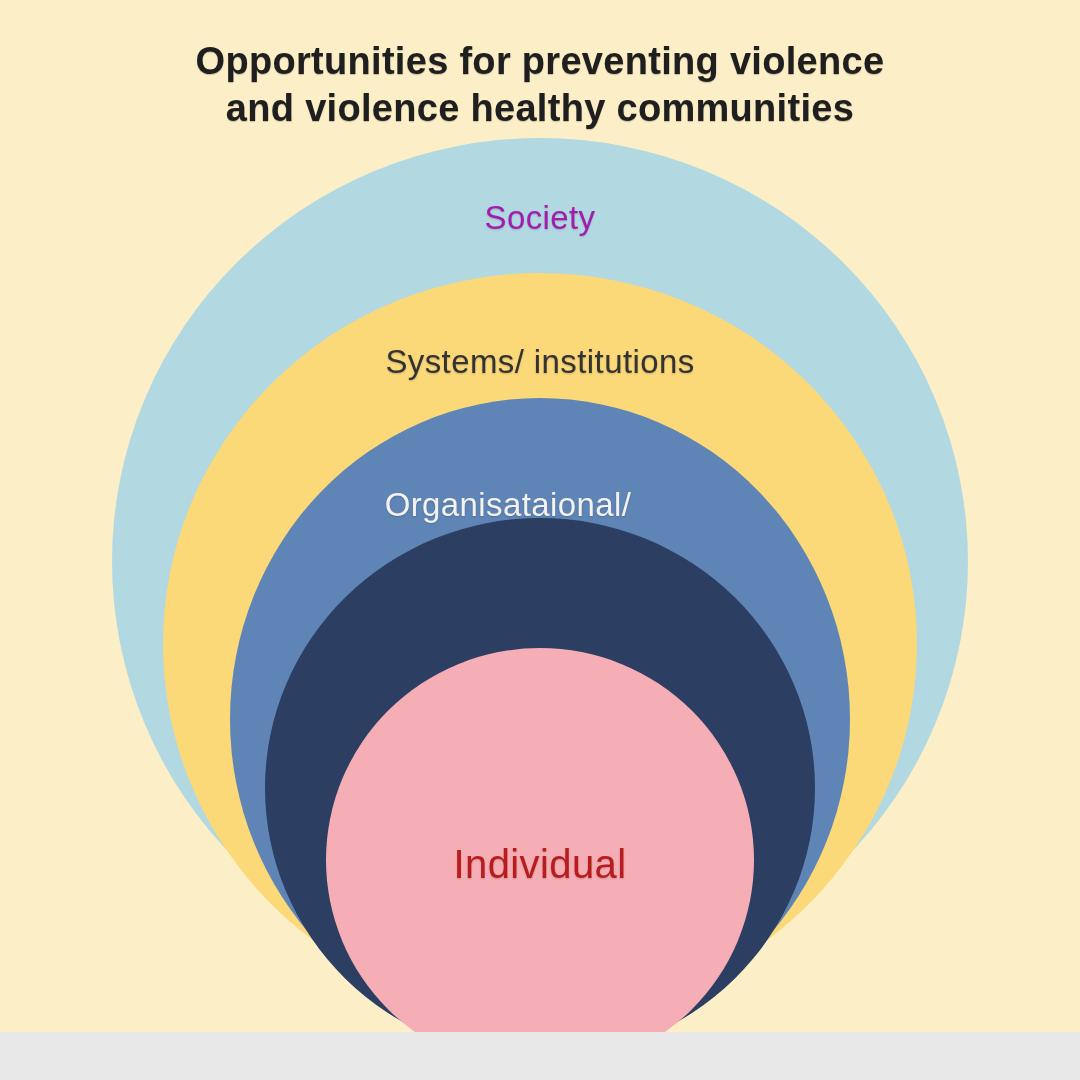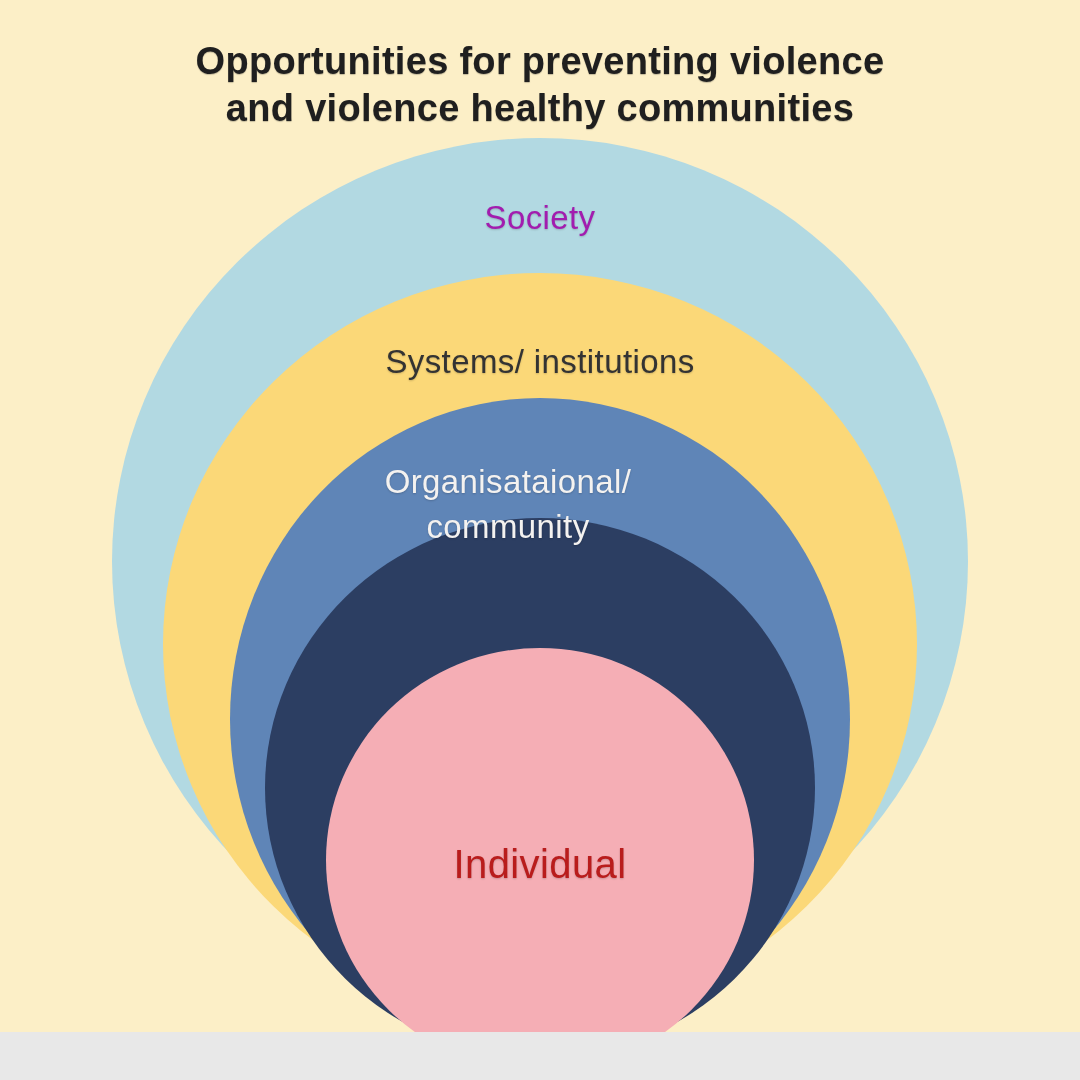--- a/index.html
+++ b/index.html
@@ -80,21 +80,20 @@
   <div class="ring-label label-society" style="color: #a21caf;">
     <span class="label-line">Society</span>
   </div>
 
   <div class="ring-label label-systems" style="color: rgb(51, 51, 51);">
     <span class="label-line">Systems/ institutions</span>
   </div>
 
   <div class="ring-label label-organisational" style="color: rgb(244, 242, 240);">
     <span class="label-line">Organisataional/</span>
-    <span class="label-line">community</span>
   </div>
 
 
   <div class="ring-label label-individual" style="color: #b91c1c;">
     <span class="label-line">Individual</span>
   </div>
 
 </div>
 
 </body></html>

